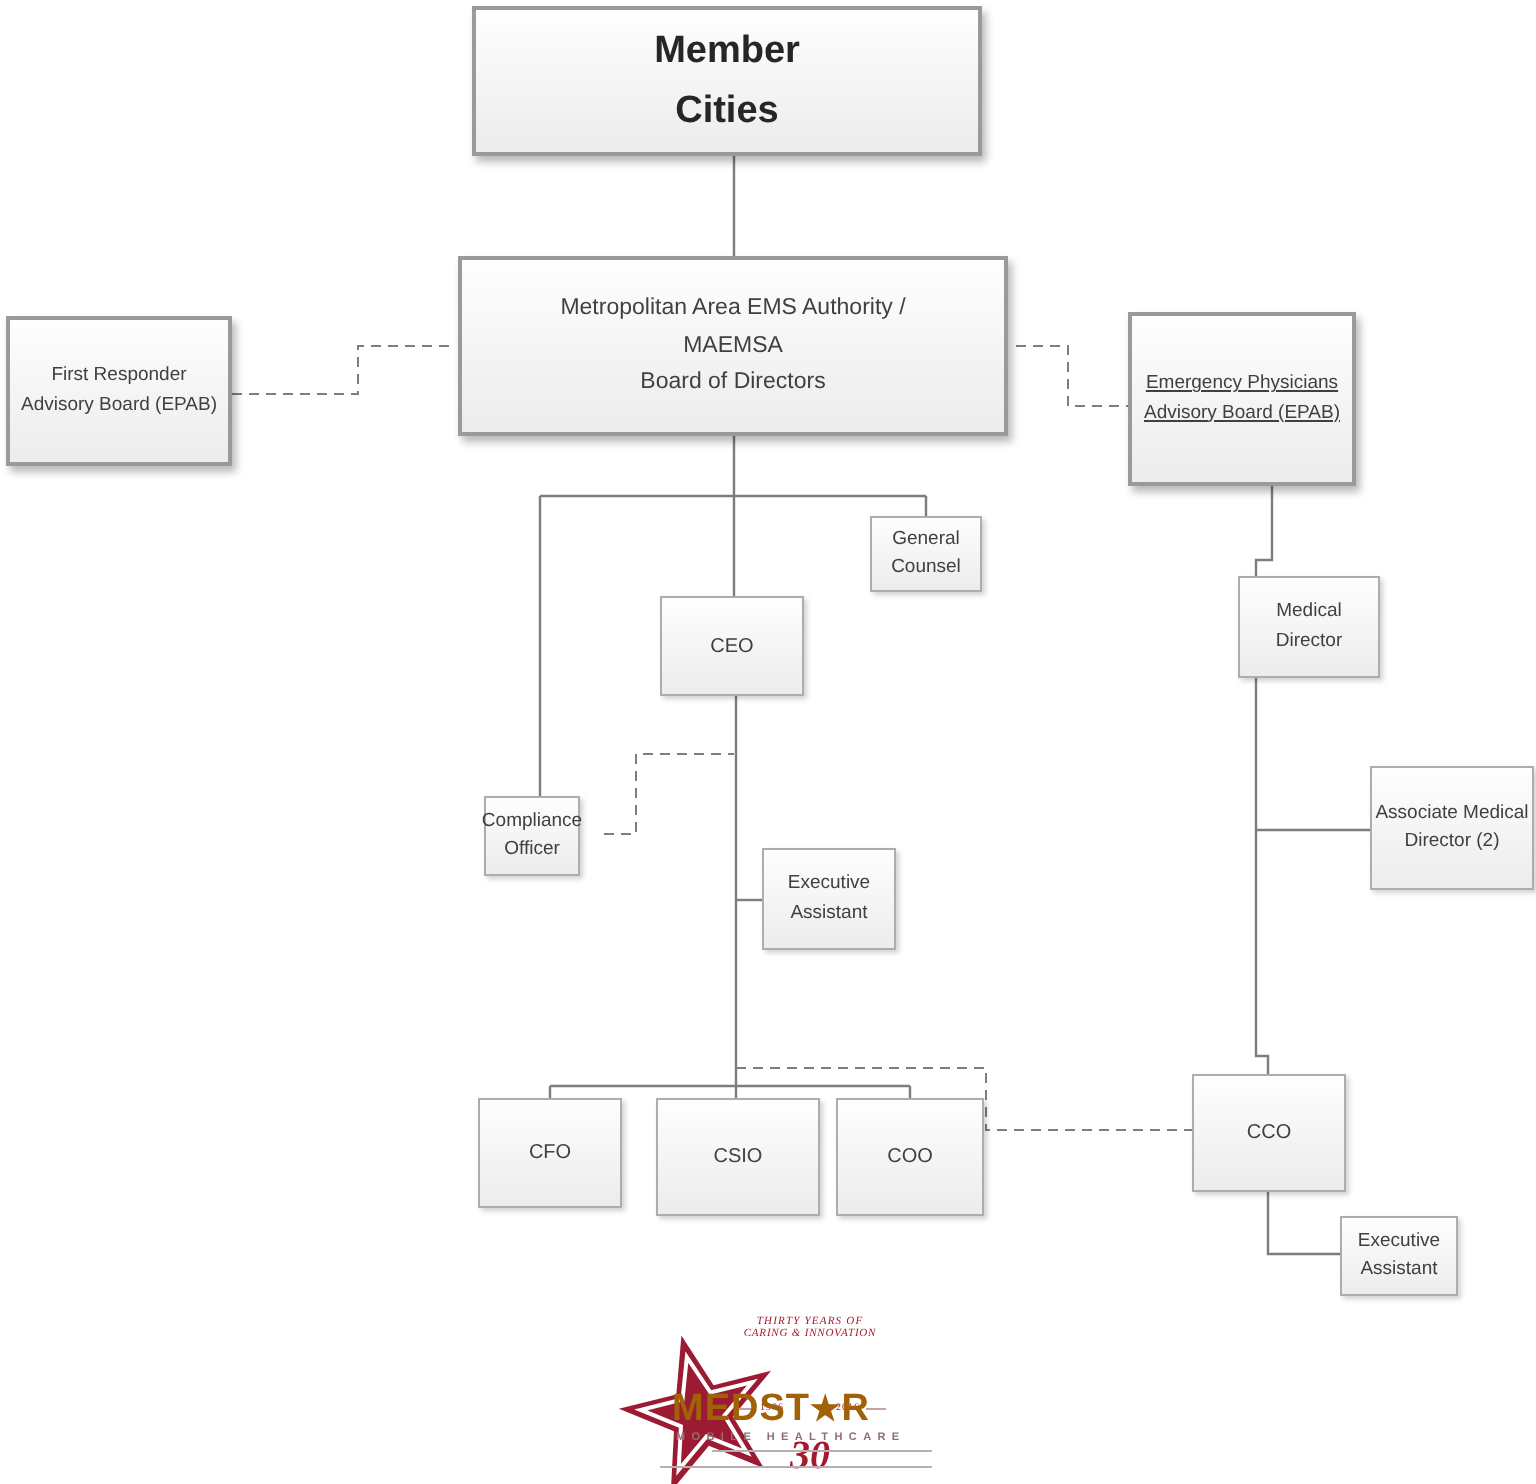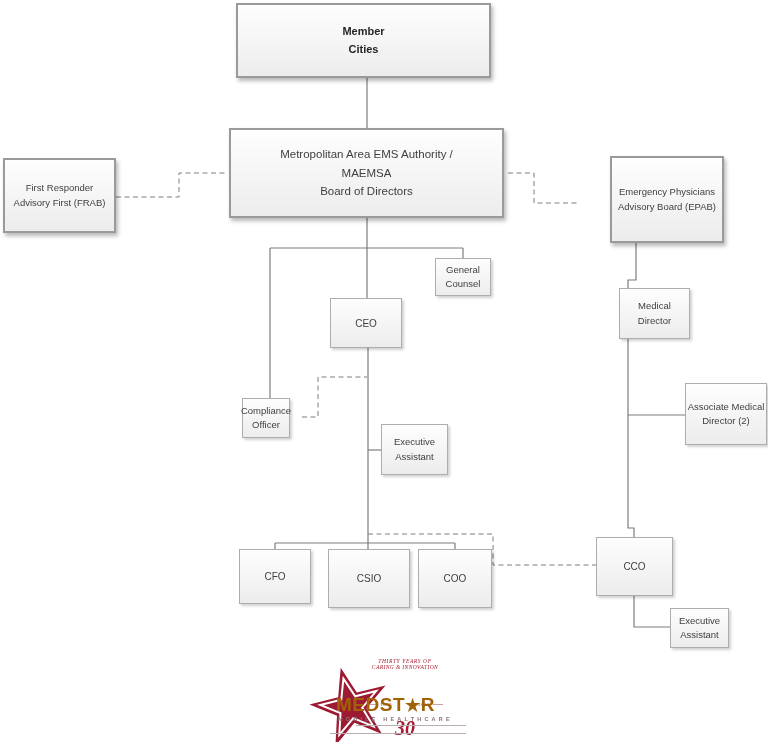--- a/index.html
+++ b/index.html
@@ -13,21 +13,21 @@
 
   .node{
     position:absolute;display:flex;align-items:center;justify-content:center;
     text-align:center;white-space:pre-line;color:#404040;
     background:linear-gradient(#fefefe,#ececec);
     border:1px solid #adadad;
     box-shadow:1.5px 1.5px 2.5px rgba(0,0,0,0.18);
     box-sizing:border-box;line-height:1.5;
   }
   .node.major{border:2px solid #9a9a9a;box-shadow:2px 3px 4px rgba(0,0,0,0.28);}
-  .node.title{font-weight:bold;font-size:11px;color:#262626;line-height:1.55;}
+  .node.title{font-weight:bold;font-size:19px;color:#262626;line-height:1.55;}
   .node.board{font-size:11.5px;line-height:1.6;}
   .node.small{font-size:9.5px;}
   .node.mid{font-size:10px;}
 
   
   .logo{position:absolute;left:310px;top:655px;width:150px;height:87px;}
   .logo-star{position:absolute;left:-2px;top:10px;width:84px;height:80px;transform:rotate(-14deg);}
   .logo-tagline{position:absolute;left:46px;top:3px;width:98px;text-align:center;color:#a6192e;
     font-family:"Liberation Serif",serif;}
   .tag-line1{font-size:5.5px;letter-spacing:.6px;font-style:italic;}
@@ -74,23 +74,23 @@
   </svg>
 
   <div class="node title major" style="left:236px;top:3px;width:255px;height:75px;">Member
 Cities</div>
 
   <div class="node board major" style="left:229px;top:128px;width:275px;height:90px;">Metropolitan Area EMS Authority /
 MAEMSA
 Board of Directors</div>
 
   <div class="node small major" style="left:3px;top:158px;width:113px;height:75px;">First Responder
-Advisory First (FRAB)</div>
+Advisory Board (EPAB)</div>
 
-  <div class="node small major" style="left:610px;top:156px;width:114px;height:87px;">Emergency Physicians
+  <div class="node small major" style="left:564px;top:156px;width:114px;height:87px;text-decoration:underline;">Emergency Physicians
 Advisory Board (EPAB)</div>
 
   <div class="node small" style="left:435px;top:258px;width:56px;height:38px;">General
 Counsel</div>
 
   <div class="node mid" style="left:330px;top:298px;width:72px;height:50px;">CEO</div>
 
   <div class="node small" style="left:592px;top:288px;width:71px;height:51px;margin-left:27px;">Medical
 Director</div>
 

